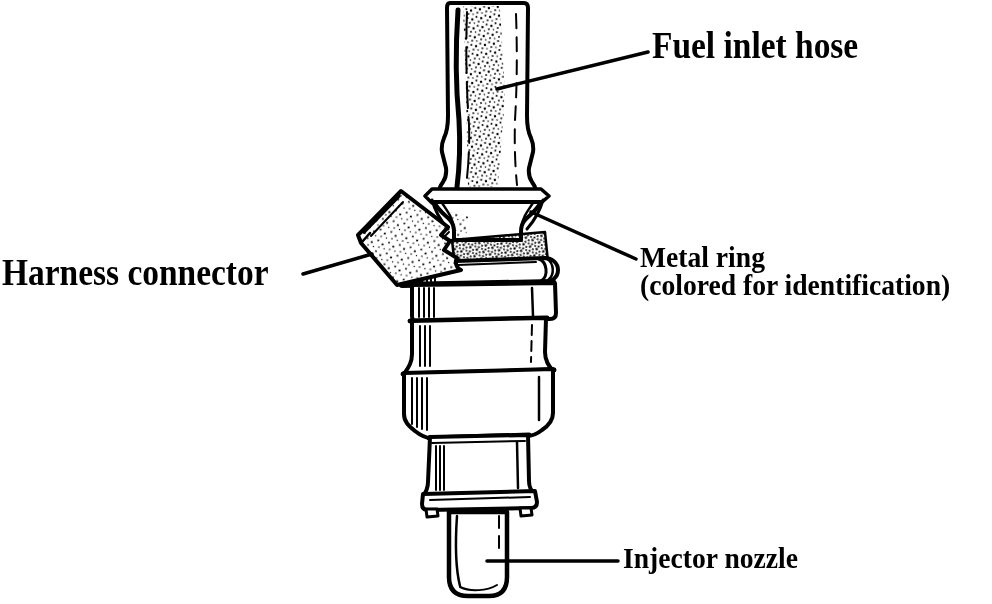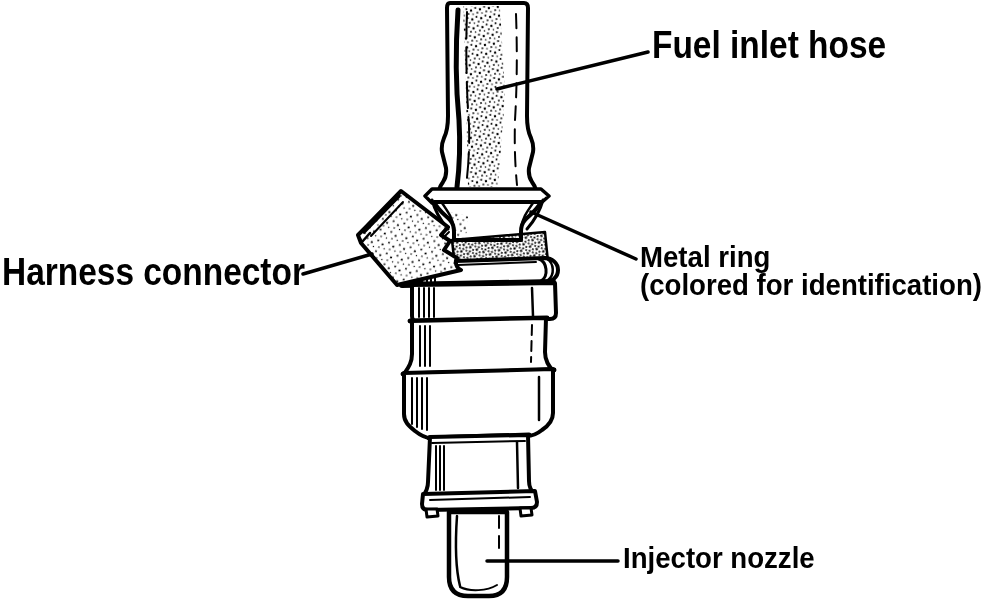--- a/index.html
+++ b/index.html
@@ -1,21 +1,21 @@
 <!DOCTYPE html>
 <html style="--ink: #000000; --bg: #ffffff;"><head>
 <meta charset="utf-8">
 <style>
   :root { --ink:#000000; --bg:#ffffff; }
   * { box-sizing:border-box; }
   html,body { margin:0; padding:0; background:var(--bg,#fff); }
   .stage {
     position:relative; width:992px; height:604px;
     background:var(--bg,#fff); overflow:hidden;
-    font-family:Liberation Sans, sans-serif;
+    font-family:Liberation Serif, serif;
   }
   .drawing { position:absolute; left:0; top:0; color:var(--ink,#000); }
   .label {
     position:absolute; font-weight:bold; color:var(--ink,#000);
     white-space:nowrap; transform-origin:0 0;
   }
   .label-lg { font-size:38px; line-height:1.05; transform:scaleX(0.88); }
   .label-sm { font-size:30px; line-height:28px; transform:scaleX(0.92); }
 </style>
 </head>

